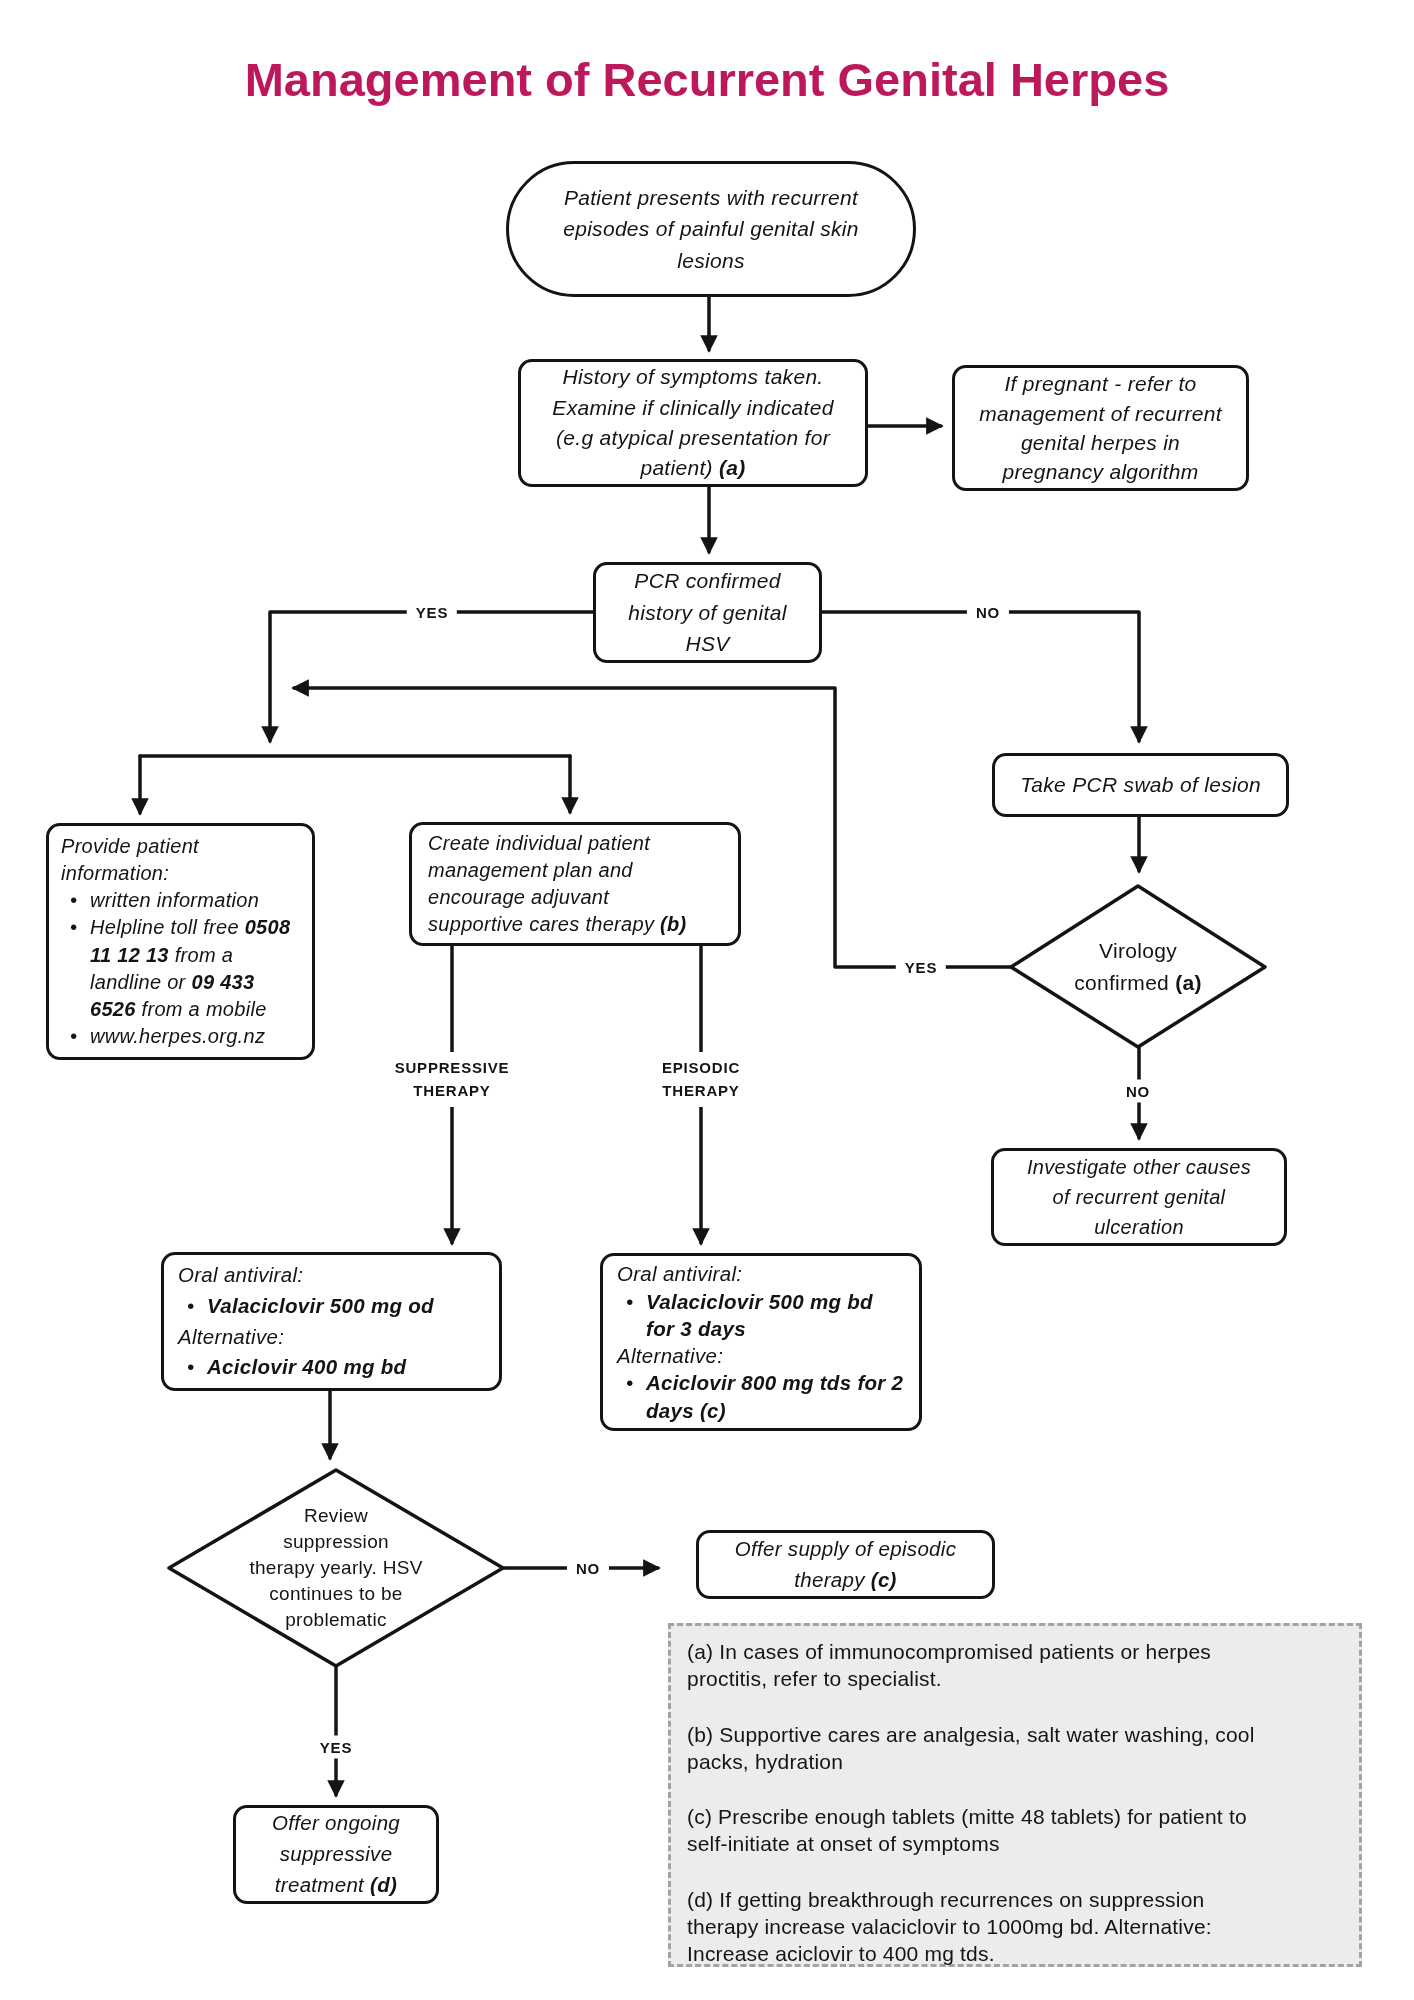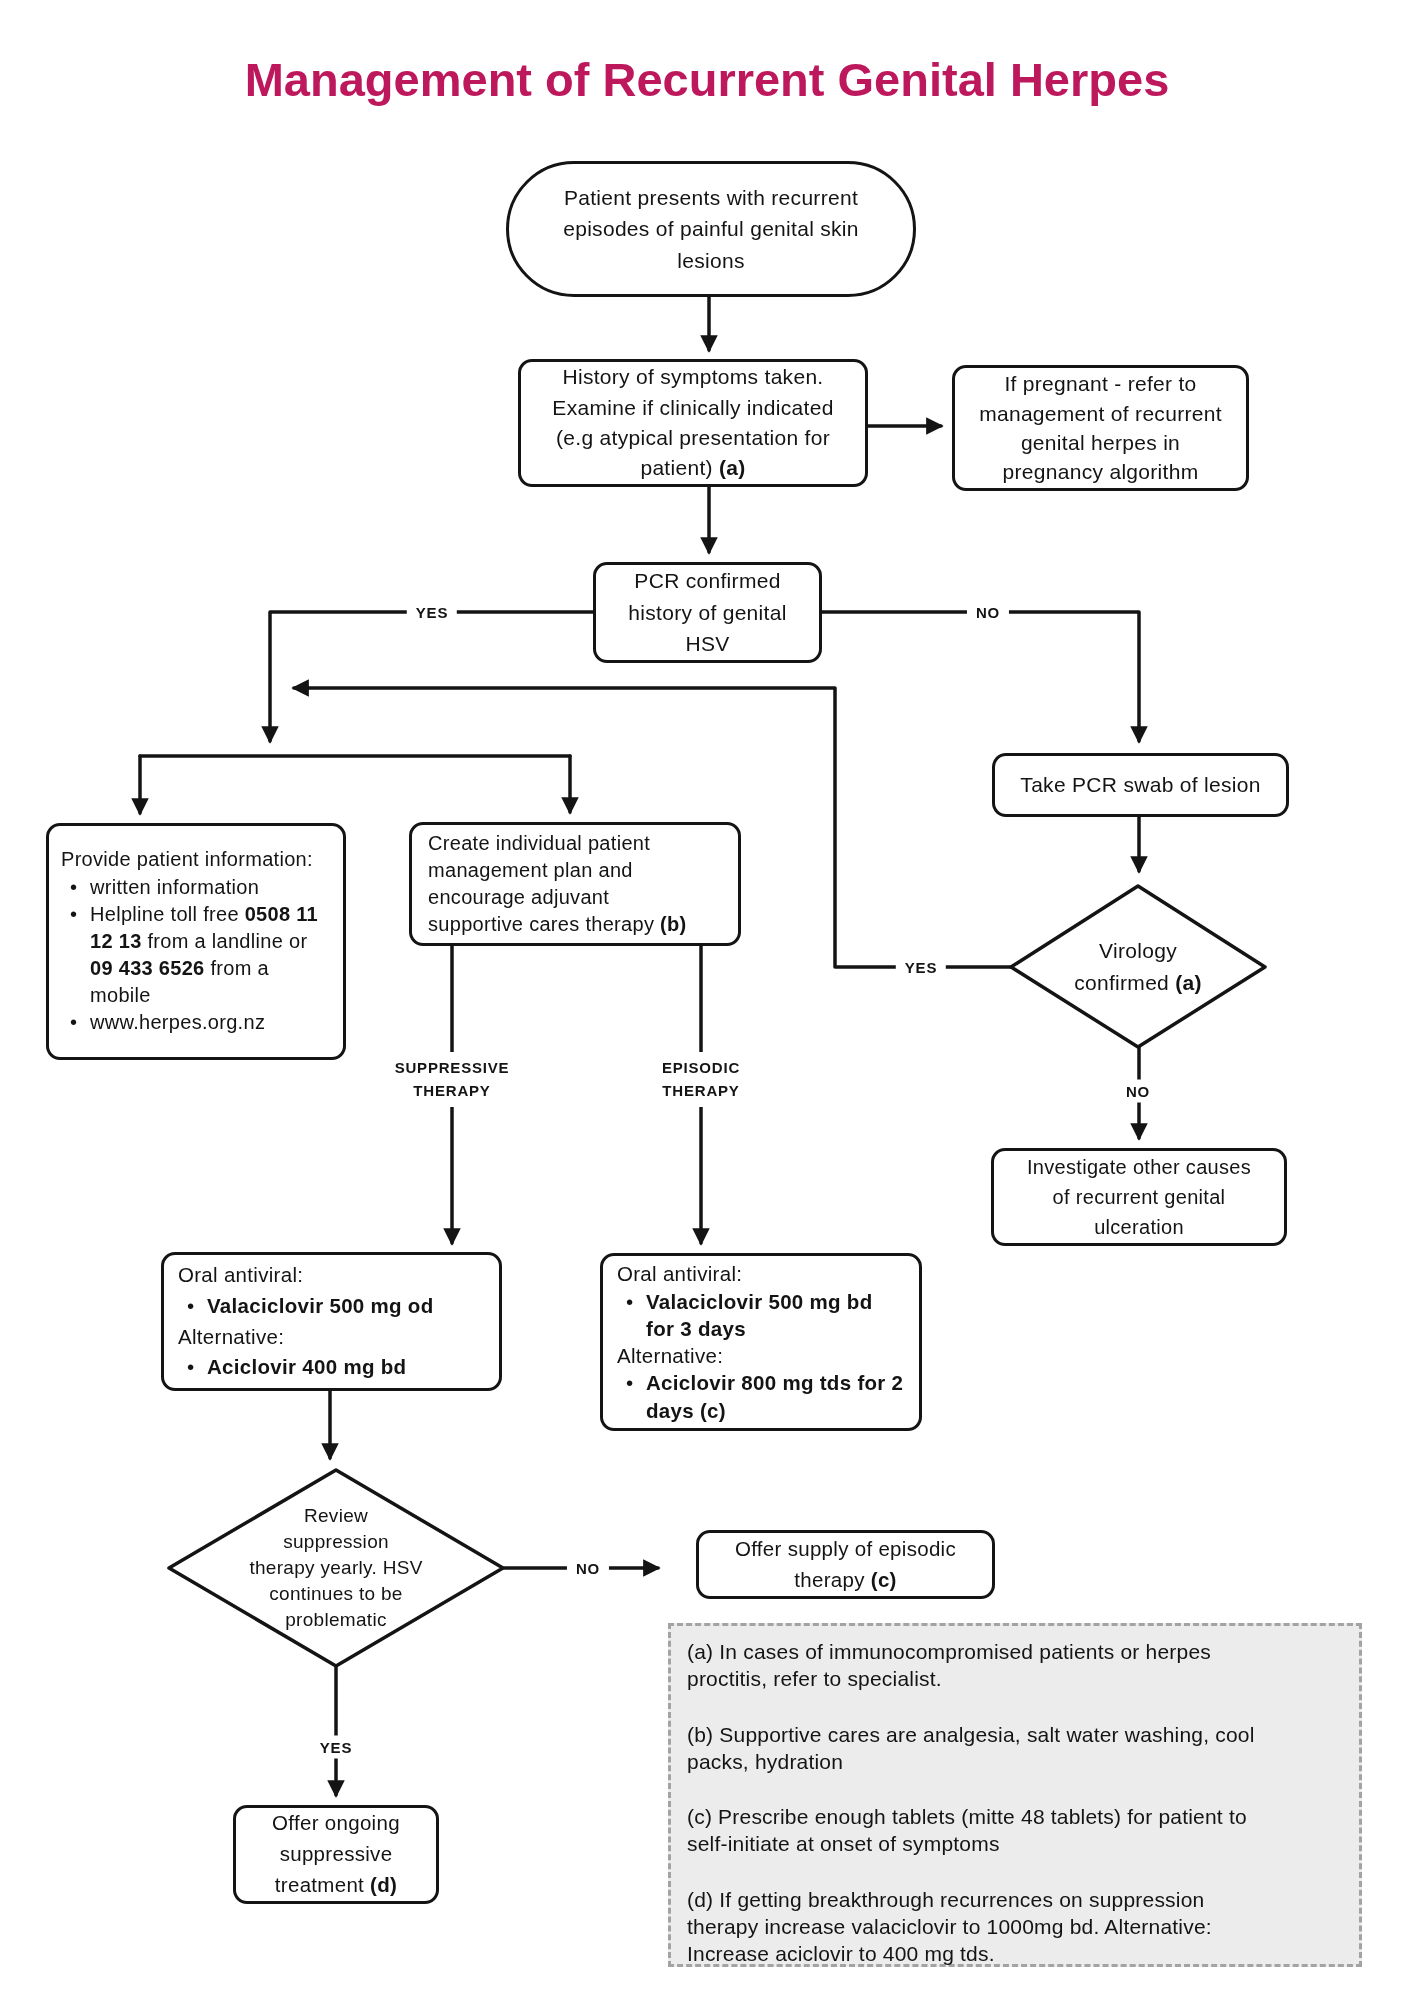--- a/index.html
+++ b/index.html
@@ -13,21 +13,21 @@
   }
   .title{
     position:absolute;left:0;top:52px;width:1414px;text-align:center;
     font-size:47px;font-weight:800;letter-spacing:0;color:#be185d;
   }
   svg.connectors{position:absolute;left:0;top:0;}
   .node{
     position:absolute;background:#fff;border:3.5px solid var(--ink);
     border-radius:14px;box-sizing:border-box;
     display:flex;flex-direction:column;align-items:center;justify-content:center;
-    text-align:center;font-size:21px;line-height:1.5;letter-spacing:.3px;
+    text-align:center;font-size:21px;line-height:1.5;letter-spacing:.3px;font-style:italic;
   }
   .node .line{display:block;}
   .oval{border-radius:72px;}
   .leftal{align-items:flex-start;text-align:left;}
   b{font-weight:700;}
   ul.blist{list-style:none;margin:0;padding:0;}
   ul.blist li{position:relative;padding-left:29px;text-align:left;}
   ul.blist li::before{content:"\2022";position:absolute;left:9px;}
   .edge-label{
     position:absolute;transform:translate(-50%,-50%);background:#fff;
@@ -45,21 +45,21 @@
     background:var(--notes-bg);border:3px dashed var(--notes-border);
     box-sizing:border-box;padding:12px 16px;font-size:21px;line-height:1.3;letter-spacing:.2px;
   }
   .notes p{margin:0 0 28px 0;}
   .notes .nl{display:block;}
   
   #n-start{left:506px;top:161px;width:410px;height:136px;padding:0 26px;}
   #n-history{left:518px;top:359px;width:350px;height:128px;line-height:1.45;}
   #n-pregnant{left:952px;top:365px;width:297px;height:126px;line-height:1.4;}
   #n-pcr{left:593px;top:562px;width:229px;height:101px;line-height:1.5;}
-  #n-provide{left:46px;top:823px;width:300px;height:237px;font-size:20px;line-height:1.36;padding:10px 12px;justify-content:center;}
+  #n-provide{left:46px;top:823px;width:269px;height:237px;font-size:20px;line-height:1.36;padding:10px 12px;justify-content:center;}
   #n-plan{left:409px;top:822px;width:332px;height:124px;font-size:20px;line-height:1.35;padding:6px 16px;justify-content:center;}
   #n-swab{left:992px;top:753px;width:297px;height:64px;}
   #n-investigate{left:991px;top:1148px;width:296px;height:98px;font-size:20px;line-height:1.5;}
   #n-supp{left:161px;top:1252px;width:341px;height:139px;font-size:20.5px;line-height:1.5;padding:8px 14px;}
   #n-epi{left:600px;top:1253px;width:322px;height:178px;font-size:20.5px;line-height:1.33;padding:8px 14px;}
   #n-offer-epi{left:672px;top:1530px;width:299px;height:69px;font-size:20.5px;line-height:1.5;margin-left:24px;}
   #n-offer-supp{left:233px;top:1805px;width:206px;height:99px;font-size:20.5px;line-height:1.5;}
 </style>
 </head>
 <body>

